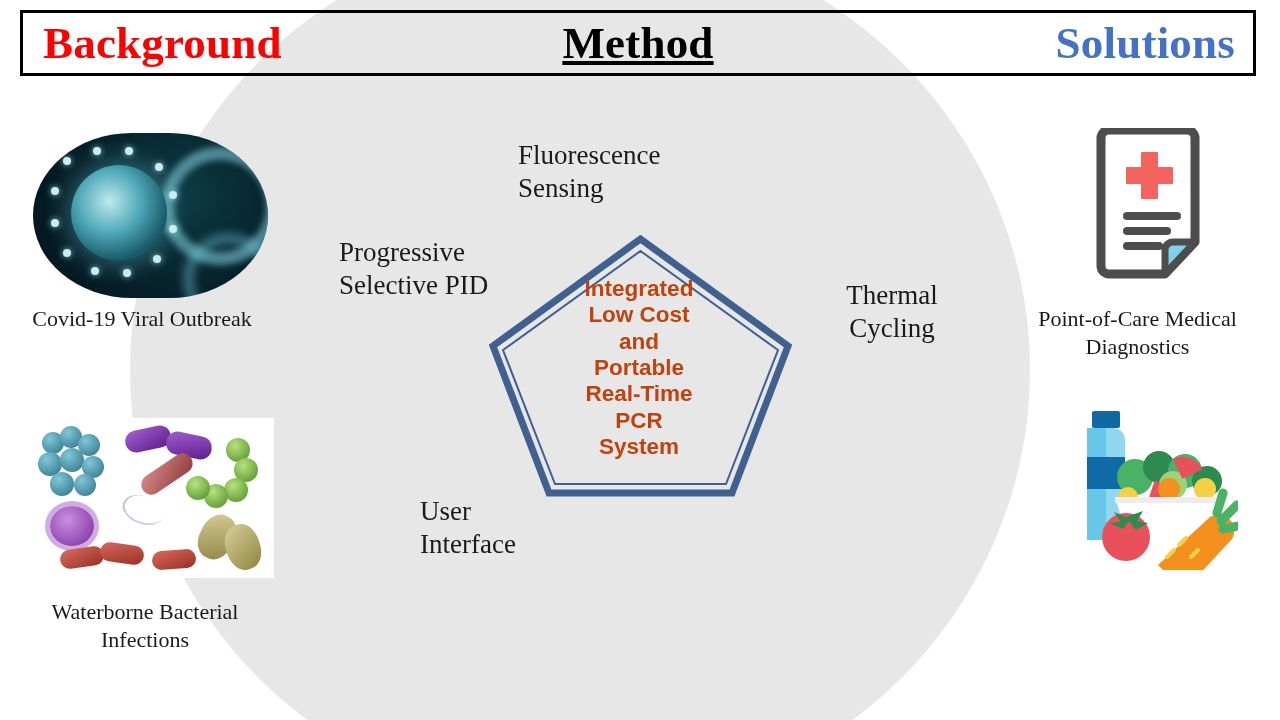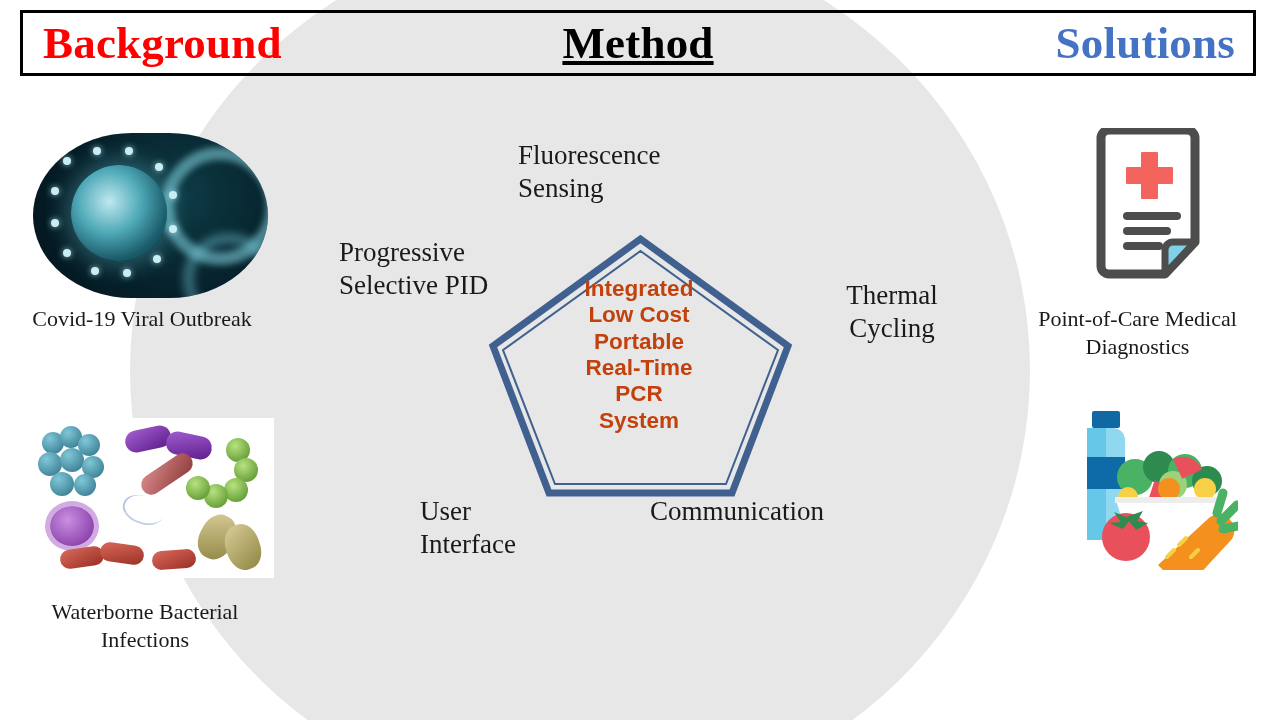--- a/index.html
+++ b/index.html
@@ -220,38 +220,38 @@
   <div class="pentagon-wrap">
     <svg viewBox="0 0 305 262" xmlns="http://www.w3.org/2000/svg">
       <polygon points="152.5,4 300,111 244,258 61,258 5,111" fill="none" stroke="#40618F" stroke-width="7"></polygon>
       <polygon points="152.5,16 290,115 238,249 67,249 15,115" fill="none" stroke="#40618F" stroke-width="2"></polygon>
     </svg>
   </div>
 
   <div class="pentagon-text">
     <div>Integrated</div>
     <div>Low Cost</div>
+    <div>and</div>
     <div>Portable</div>
     <div>Real-Time</div>
     <div>PCR</div>
     <div>System</div>
   </div>
 
   <div class="serif-label" style="left:518px; top:139px; width:235px;">
     <div>Fluorescence</div>
     <div>Sensing</div>
   </div>
 
   <div class="serif-label" style="left:775px; top:279px; width:140px; text-align:center;margin-left:47px;">
     <div>Thermal</div>
     <div>Cycling</div>
   </div>
 
   <div class="serif-label" style="left:650px; top:495px; width:250px;">
-    <div>Communication</div>
   </div>
 
   <div class="serif-label" style="left:420px; top:495px; width:210px;">
     <div>User</div>
     <div>Interface</div>
   </div>
 
   <div class="serif-label" style="left:339px; top:236px; width:190px; text-align:left;">
     <div>Progressive</div>
     <div>Selective PID</div>

